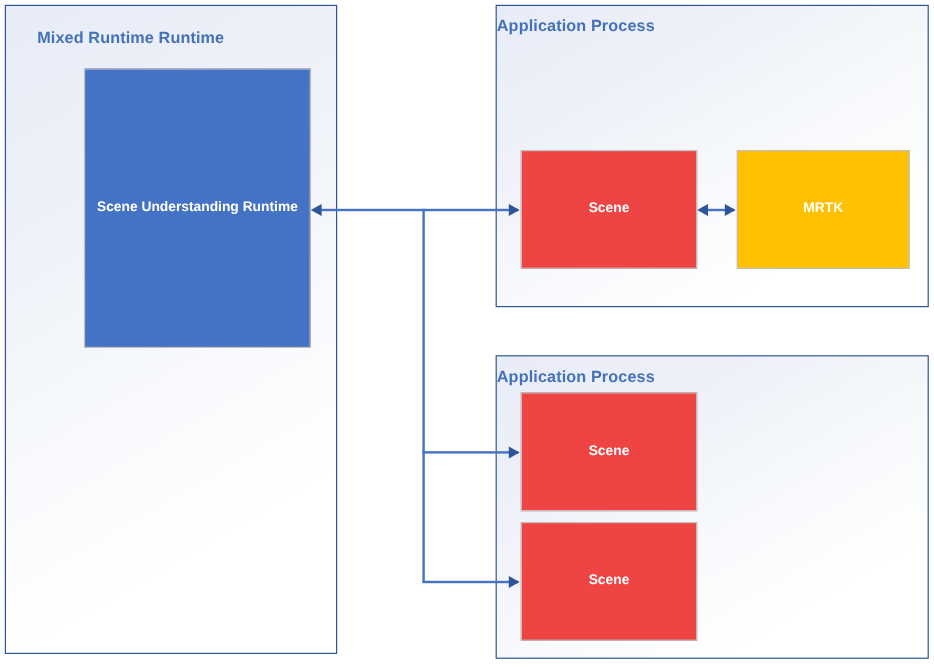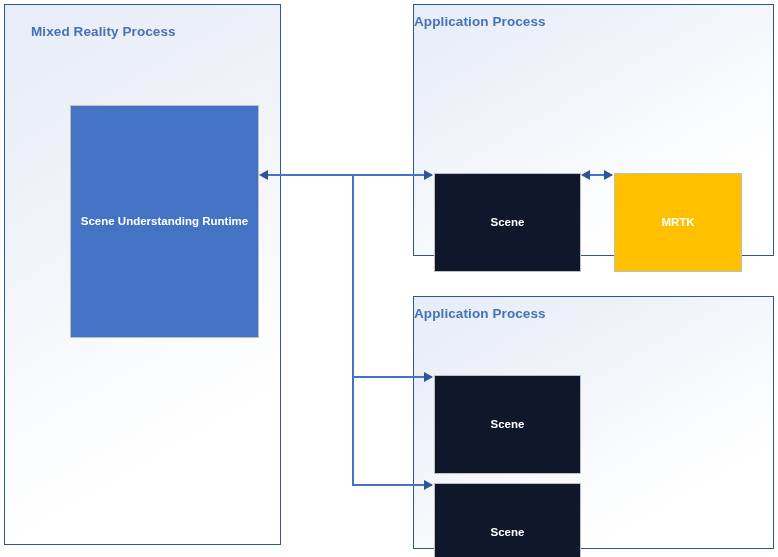--- a/index.html
+++ b/index.html
@@ -47,24 +47,23 @@
     box-sizing: border-box;
     border: 1.5px solid #bfbfbf;
     display: flex;
     align-items: center;
     justify-content: center;
     color: #ffffff;
     font-size: 11.5px;
     font-weight: bold;
     text-align: center;
     line-height: 1.2;
-    margin-top: 48px;
   }
   .box-blue   { background: #4472c4; }
-  .box-green  { background: #0f172a; }
+  .box-green  { background: #ef4444; }
   .box-yellow { background: #ffc000; }
 
   
   .wire {
     position: absolute;
     background: #4472c4;
   }
   .wire-h { height: 1.6px; }
   .wire-v { width: 1.6px; }
 
@@ -84,36 +83,36 @@
     border-bottom: 5px solid transparent;
     border-left: 9px solid #2e5597;
   }
 </style>
 </head>
 <body>
 
 <div id="canvas">
 
   <div class="panel" id="panel-mr" style="left:4px; top:4px; width:277px; height:541px;">
-    <div class="panel-title" style="top:19px;">Mixed Reality Process</div>
+    <div class="panel-title" style="top:19px;">Mixed Runtime Runtime</div>
   </div>
 
   <div class="box box-blue" style="left:70px; top:57px; width:189px; height:233px;">
     <span>Scene Understanding Runtime</span>
   </div>
 
   <div class="panel" id="panel-app-top" style="left:413px; top:4px; width:361px; height:252px;">
     <div class="panel-title" style="top:9px;">Application Process</div>
   </div>
 
   <div class="box box-green" style="left:434px; top:125px; width:147px; height:99px;">
     <span>Scene</span>
   </div>
 
-  <div class="box box-yellow" style="left:614px; top:125px; width:128px; height:99px;">
+  <div class="box box-yellow" style="left:614px; top:125px; width:144px; height:99px;">
     <span>MRTK</span>
   </div>
 
   <div class="panel" id="panel-app-bottom" style="left:413px; top:296px; width:361px; height:253px;">
     <div class="panel-title" style="top:9px;">Application Process</div>
   </div>
 
   <div class="box box-green" style="left:434px; top:327px; width:147px; height:99px;">
     <span>Scene</span>
   </div>

